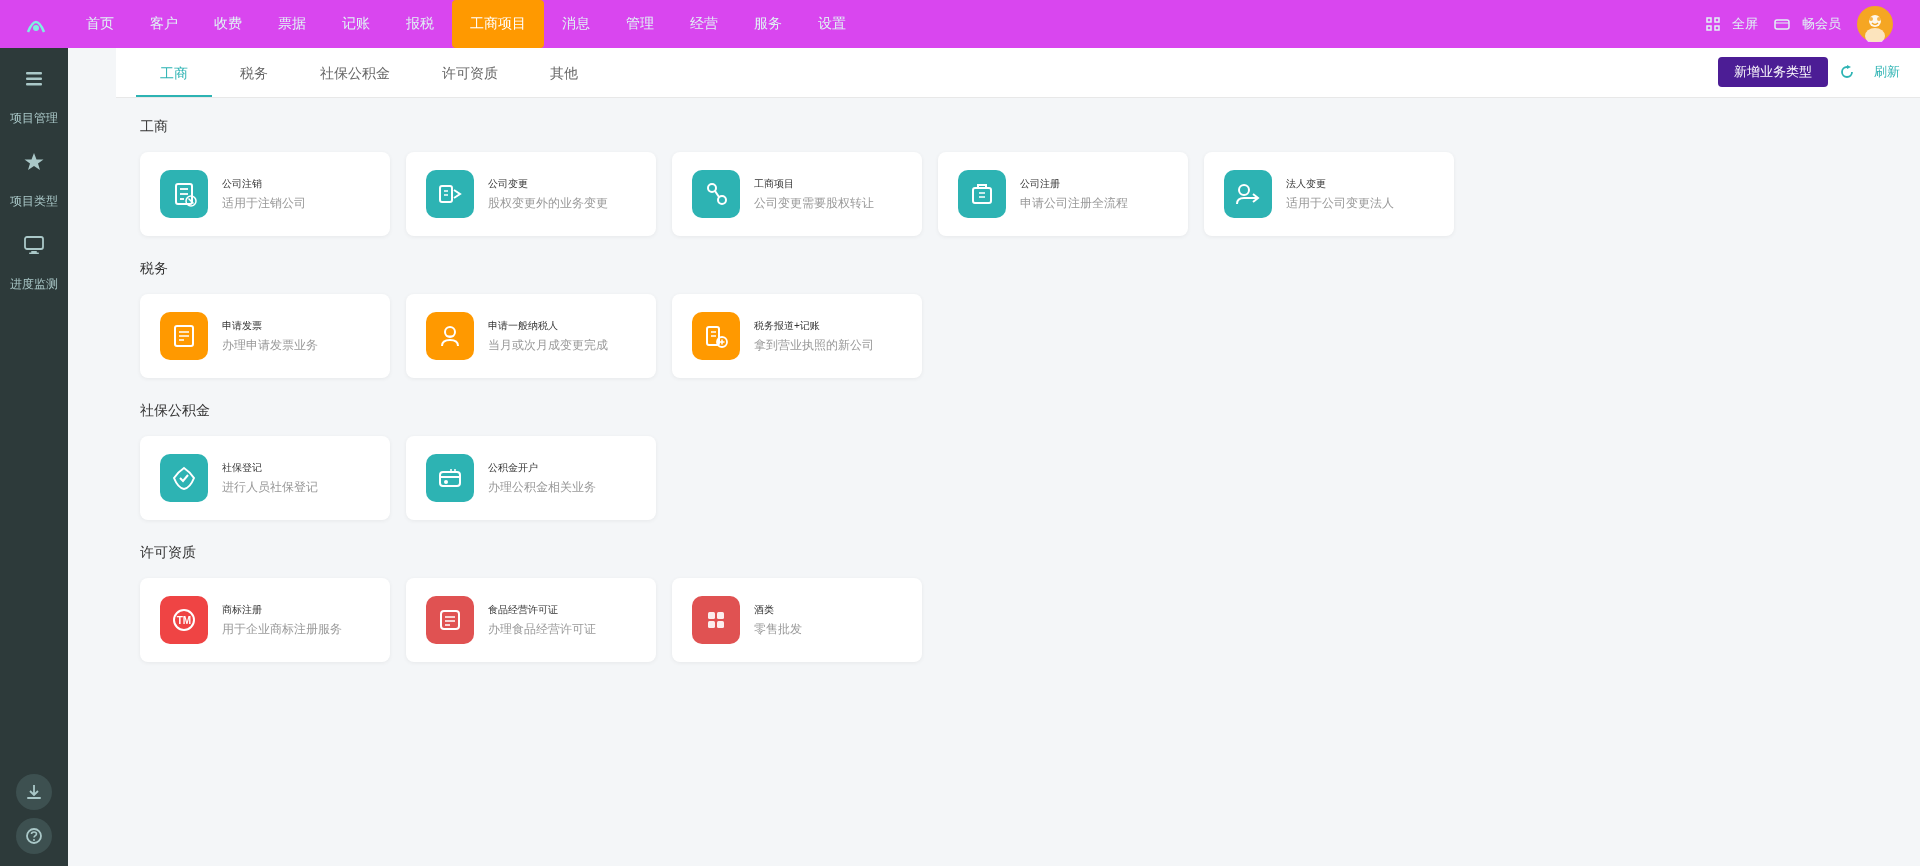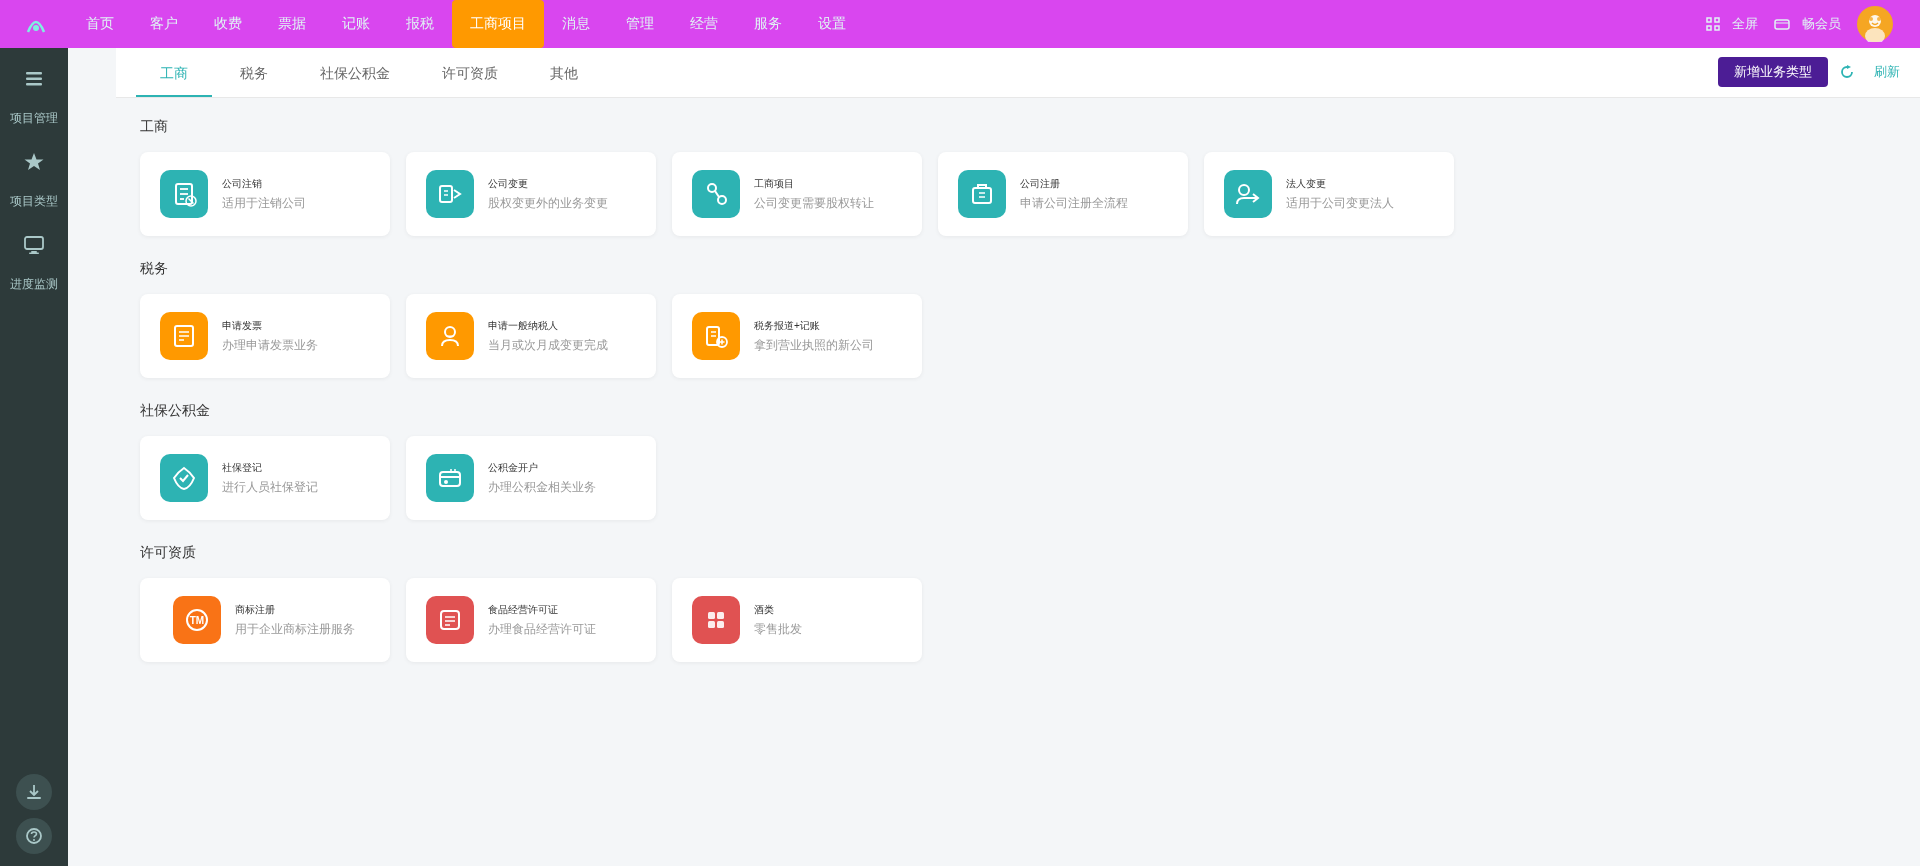--- a/index.html
+++ b/index.html
@@ -377,21 +377,21 @@
             </div>
             <div class="card-info">
               <div class="card-title">公积金开户</div>
               <div class="card-desc">办理公积金相关业务</div>
             </div>
           </div>
         </div>
         <div class="section-title">许可资质</div>
         <div class="cards-grid">
           <div class="service-card">
-            <div class="card-icon icon-red" style="background: #f97316; margin-left: 13px;">
+            <div class="card-icon icon-red" style="background: #ef4444;">
               <svg viewBox="0 0 28 28" fill="white">
                 <circle cx="14" cy="14" r="10" fill="none" stroke="white" stroke-width="2"></circle>
                 <text x="14" y="18" text-anchor="middle" font-size="10" fill="white" font-weight="bold">TM</text>
               </svg>
             </div>
             <div class="card-info">
               <div class="card-title">商标注册</div>
               <div class="card-desc">用于企业商标注册服务</div>
             </div>
           </div>

